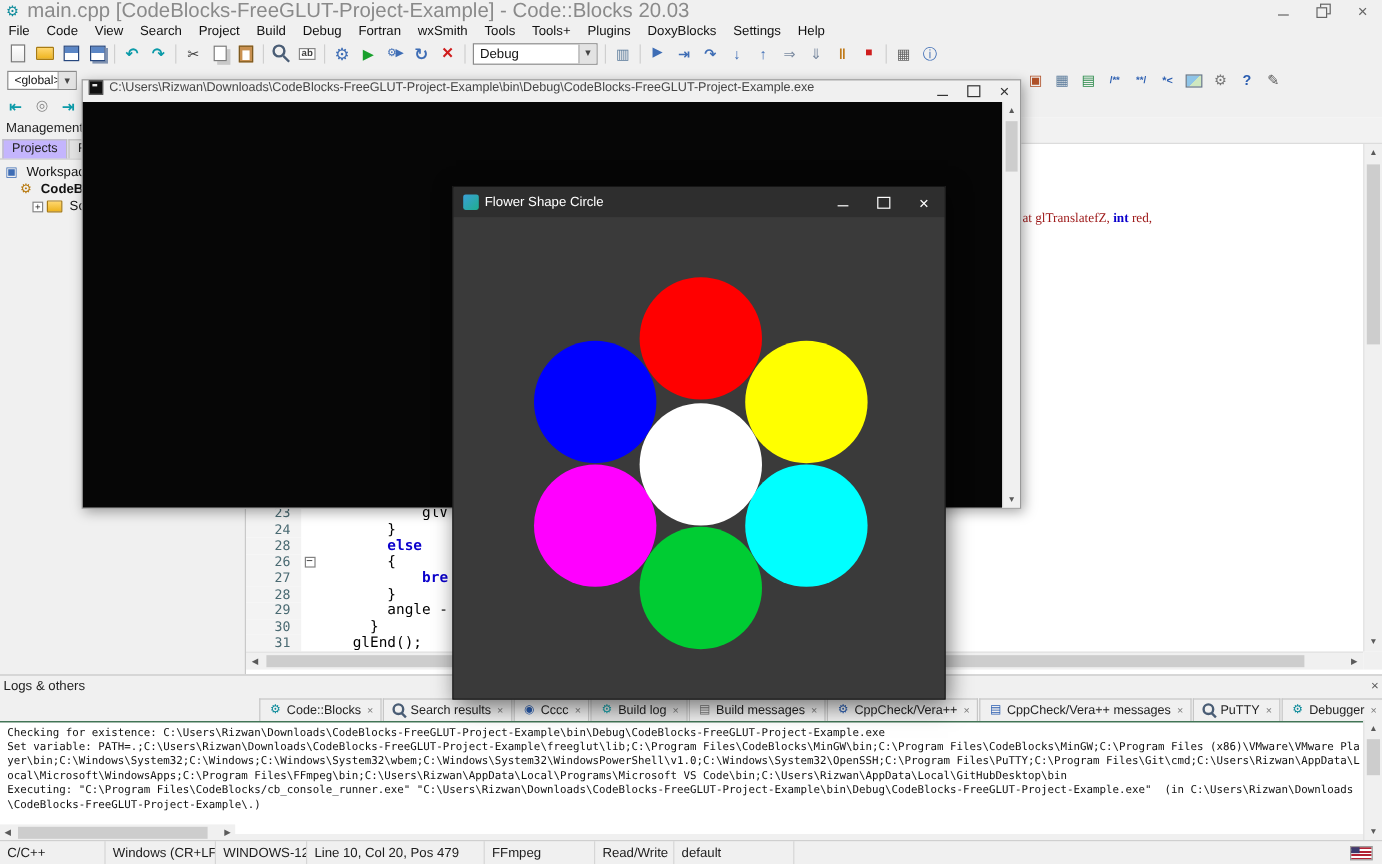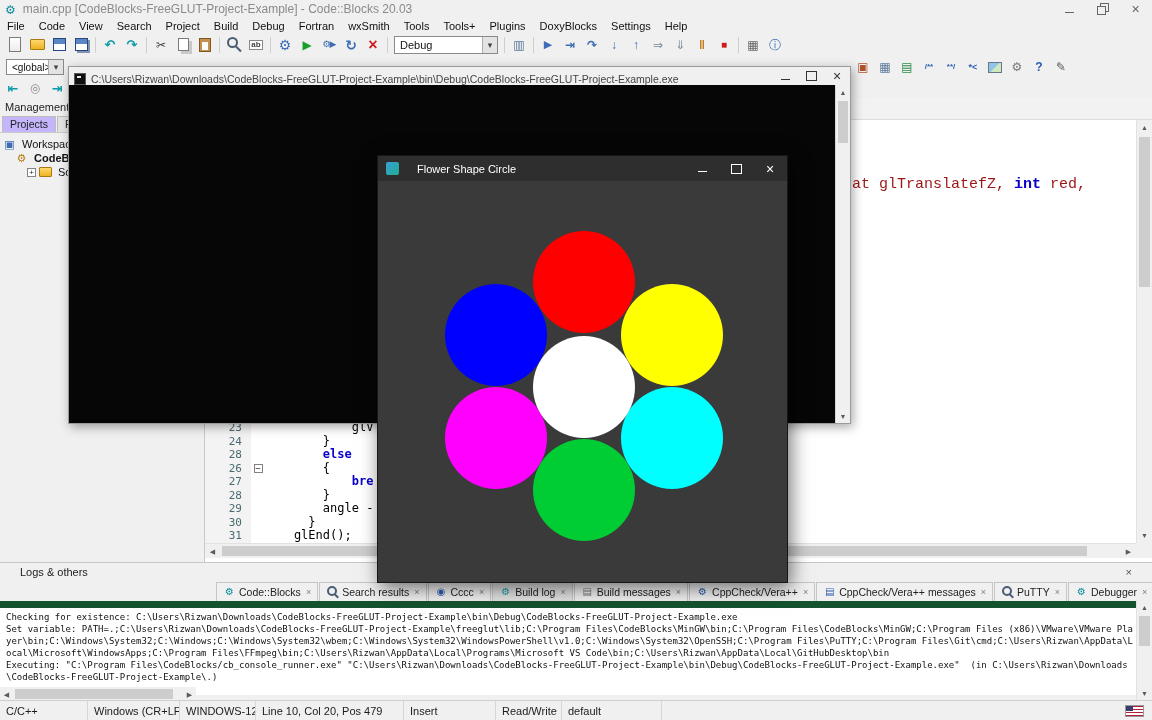--- a/index.html
+++ b/index.html
@@ -33,21 +33,21 @@
   
   .combo{display:flex;align-items:center;background:#fff;border:1px solid #8a8a8a;font-size:11px;color:#111}
   .combo-lbl{flex:1;padding-left:5px;white-space:nowrap;overflow:hidden}
   .combo-btn{width:15px;height:100%;background:#e3e3e3;border-left:1px solid #aeaeae;display:flex;align-items:center;justify-content:center;color:#444}
   .combo-btn::before{content:"▾";font-size:9px}
 
   
   #titlebar{position:absolute;left:0;top:0;width:1152px;height:18px;background:#f0f0f0;display:flex;align-items:center}
   #app-icon::before{content:"⚙";color:#0b8a9a;font-size:12px}
   #app-icon{margin-left:5px;line-height:1}
-  #win-title{margin-left:7px;font-size:12px;color:#8a8a8a;white-space:nowrap}
+  #win-title{margin-left:7px;font-size:17px;color:#8a8a8a;white-space:nowrap}
   #title-controls{margin-left:auto;display:flex;height:100%}
   .wc{width:33px;height:100%;color:#666}
 
   #menubar{position:absolute;left:0;top:18px;width:1152px;height:15px;background:#f0f0f0;display:flex;align-items:center;font-size:11px}
   .menu-item{padding:0 7px;height:100%;display:flex;align-items:center;color:#111;white-space:nowrap}
 
   #toolbar1{position:absolute;left:0;top:33px;width:1152px;height:23px;background:#f0f0f0;display:flex;align-items:center;padding-left:4px}
   .tb-seg{display:flex;align-items:center}
   #target-combo{width:104px;height:18px;margin:0 3px}
 
@@ -122,80 +122,80 @@
   .mtab{font-size:10.5px;padding:1px 7px 2px;border:1px solid #bdbdbd;border-bottom:none;background:#e2e2e2;margin-right:1px;color:#222;white-space:nowrap}
   .mtab.active{background:#c4b5fd}
   #mgmt-tree{padding-top:4px;border-top:1px solid #c9c9c9;overflow:hidden}
   .tree-row{display:flex;align-items:center;height:14px;font-size:11px;color:#111;white-space:nowrap}
   .expander{width:9px;height:9px;border:1px solid #848484;background:#fff;font-size:8px;line-height:7px;text-align:center;color:#222;margin-right:3px;flex:none}
   .tree-label{margin-left:3px}
 
   
   #editor{position:absolute;left:205px;top:98px;width:947px;height:464px;background:#fff}
   #ed-tabstrip{height:22px;background:#f2f2f2;border-bottom:1px solid #dcdcdc}
-  #sig{position:absolute;left:647px;top:78px;font-family:Liberation Mono, monospace;font-size:15px;white-space:pre}
+  #sig{position:absolute;left:647px;top:78px;font-family:Liberation Serif, serif;font-size:11px;white-space:pre}
   #code-lines{position:absolute;left:0;top:323px;width:931px;font-family:"DejaVu Sans Mono",monospace;font-size:12px}
   .code-line{display:flex;height:13.5px;line-height:13.5px}
   .ln{width:46px;flex:none;background:#f3f3f3;color:#4a6a72;text-align:right;padding-right:9px;font-size:11px}
   .foldcol{width:14px;flex:none;display:flex;align-items:center;justify-content:center}
   .foldbox{width:9px;height:9px;border:1px solid #828282;background:#fff;font-size:9px;line-height:7px;text-align:center;color:#333}
   .code{white-space:pre}
   .seg-plain{color:#000}
   .seg-kw{color:#0b00cc;font-weight:bold}
   .seg-maroon{color:#9c1616}
 
   #ed-vscroll{position:absolute;left:1136px;top:120px;width:16px;height:423px;display:flex;flex-direction:column;border-left:1px solid #e2e2e2}
   #ed-vscroll .sb-btn{height:15px;width:100%}
   #ed-vscroll .sb-thumb{left:2px;right:2px;top:2px;height:150px}
   #ed-hscroll{position:absolute;left:205px;top:543px;width:931px;height:15px;display:flex;border-top:1px solid #e2e2e2}
   #ed-hscroll .sb-btn{width:15px;height:100%}
   #ed-hscroll .sb-thumb{top:2px;bottom:2px;left:2px;width:865px}
   #ed-corner{position:absolute;left:1136px;top:543px;width:16px;height:15px;background:#f0f0f0}
 
   
   #logs{position:absolute;left:0;top:562px;width:1152px;height:138px;background:#f0f0f0;border-top:1px solid #c6c6c6}
-  #logs-header{height:18px;display:flex;align-items:center;font-size:11px;color:#222;padding:0 20px}
+  #logs-header{height:18px;display:flex;align-items:center;font-size:11px;color:#222;padding:0 3px}
   #log-tabs{height:20px;display:flex;align-items:flex-end;padding-left:216px;overflow:hidden}
   .ltab{display:flex;align-items:center;height:19px;padding:0 6px;margin-right:1px;background:#f0f0f0;border:1px solid #c6c6c6;border-bottom:none;font-size:10.5px;color:#222;white-space:nowrap;flex:none}
   .ltab.active{background:#e1e1e1}
   .ltab-close{margin-left:5px;color:#808080;font-size:9px;line-height:1}
-  #log-content{position:absolute;left:0;top:38px;width:1136px;height:94px;background:#fff;border-top:7px solid #14532d;font-family:"DejaVu Sans Mono",monospace;font-size:9px;line-height:12px;color:#101010;padding:3px 2px 0 6px;overflow:hidden}
+  #log-content{position:absolute;left:0;top:38px;width:1136px;height:94px;background:#fff;border-top:1px solid #14532d;font-family:"DejaVu Sans Mono",monospace;font-size:9px;line-height:12px;color:#101010;padding:3px 2px 0 6px;overflow:hidden}
   .log-line{white-space:pre-wrap;word-break:break-all}
   #log-vscroll{position:absolute;left:1136px;top:600px;width:16px;height:100px;display:flex;flex-direction:column;border-left:1px solid #e2e2e2}
   #log-vscroll .sb-btn{height:14px;width:100%}
   #log-vscroll .sb-thumb{left:2px;right:2px;top:2px;height:30px}
   #log-bottom-scroll{position:absolute;left:0;top:124px;width:196px;height:14px;display:flex;background:#f0f0f0}
   #log-bottom-scroll .sb-btn{width:13px;height:100%}
   #log-bottom-scroll .sb-thumb{top:2px;bottom:2px;left:2px;width:158px}
 
   
   #statusbar{position:absolute;left:0;top:700px;width:1152px;height:20px;background:#f0f0f0;border-top:1px solid #cfcfcf;display:flex;align-items:center;font-size:11px;color:#1c1c1c}
   .sf{height:100%;display:flex;align-items:center;padding-left:6px;border-right:1px solid #d6d6d6;white-space:nowrap;overflow:hidden;flex:none}
   .sf1{width:432px}.sf2{width:88px}.sf3{width:92px}.sf4{width:76px}.sf5{width:148px}.sf6{width:92px}.sf7{width:66px}.sf8{width:100px}
   .sf-flag{margin-left:auto;padding-right:9px;display:flex;align-items:center}
   .flag{width:17px;height:10px;position:relative;background:repeating-linear-gradient(180deg,#b22234 0 1.5px,#fff 1.5px 3px);outline:1px solid #9a9a9a}
   .flag::before{content:"";position:absolute;left:0;top:0;width:7px;height:5px;background:#3c3b6e}
 
   
   #console-win{position:absolute;left:68px;top:66px;width:783px;height:358px;background:#f0f0f0;border:1px solid #9a9a9a;z-index:10;box-shadow:2px 3px 10px rgba(0,0,0,.35)}
-  #cw-titlebar{height:18px;display:flex;align-items:flex-end}
+  #cw-titlebar{height:18px;display:flex;align-items:flex-start}
   #cw-icon{width:12px;height:12px;background:#101010;border:1px solid #5a5a5a;margin:0 5px;flex:none;position:relative}
   #cw-icon::before{content:"";position:absolute;left:2px;top:2px;width:4px;height:2px;background:#e8e8e8}
   #cw-title{font-size:10.5px;color:#444;white-space:nowrap;overflow:hidden;flex:1}
   .cwc{width:26px;height:100%;color:#333}
   #cw-body{position:absolute;left:0;top:18px;width:766px;height:338px;background:#060606}
   #cw-scroll{position:absolute;right:0;top:18px;width:15px;height:338px;display:flex;flex-direction:column;border-left:1px solid #d8d8d8}
   #cw-scroll .sb-btn{height:14px;width:100%}
   #cw-scroll .sb-thumb{left:2px;right:2px;top:2px;height:42px}
 
   
   #glut-win{position:absolute;left:377px;top:155px;width:411px;height:428px;z-index:20;border:1px solid #161616;box-shadow:3px 5px 18px rgba(0,0,0,.55);background:#3a3a3a}
   #gw-titlebar{height:25px;background:#2e2e2e;display:flex;align-items:center}
   #gw-icon{width:13px;height:13px;margin-left:8px;border-radius:2px;background:linear-gradient(135deg,#3aa0d8,#1fae8e);flex:none}
-  #gw-title{margin-left:18px;font-size:11px;color:#fff;flex:1;white-space:nowrap}
+  #gw-title{margin-left:5px;font-size:11px;color:#fff;flex:1;white-space:nowrap}
   .gwc{width:34px;height:100%;color:#fff}
   #glut-content{position:absolute;left:0;top:25px;width:409px;height:401px;overflow:hidden}
   .circle{position:absolute;border-radius:50%}
 </style>
 </head>
 <body>
 
 <div id="titlebar">
   <span id="app-icon"></span>
   <span id="win-title">main.cpp [CodeBlocks-FreeGLUT-Project-Example] - Code::Blocks 20.03</span>
@@ -462,21 +462,21 @@
       <div class="sb-thumb"></div>
     </div>
   <div class="sb-btn sb-down"></div>
 </div>
 
 <div id="statusbar">
     <div class="sf sf2">C/C++</div>
     <div class="sf sf3">Windows (CR+LF)</div>
     <div class="sf sf4">WINDOWS-1252</div>
     <div class="sf sf5">Line 10, Col 20, Pos 479</div>
-    <div class="sf sf6">Insert</div>
+    <div class="sf sf6">FFmpeg</div>
     <div class="sf sf7">Read/Write</div>
     <div class="sf sf8">default</div>
     <div class="sf-flag">
       <span class="flag"></span>
     </div>
   </div>
 
 <div id="console-win">
   <div id="cw-titlebar">
     <span id="cw-icon"></span>

